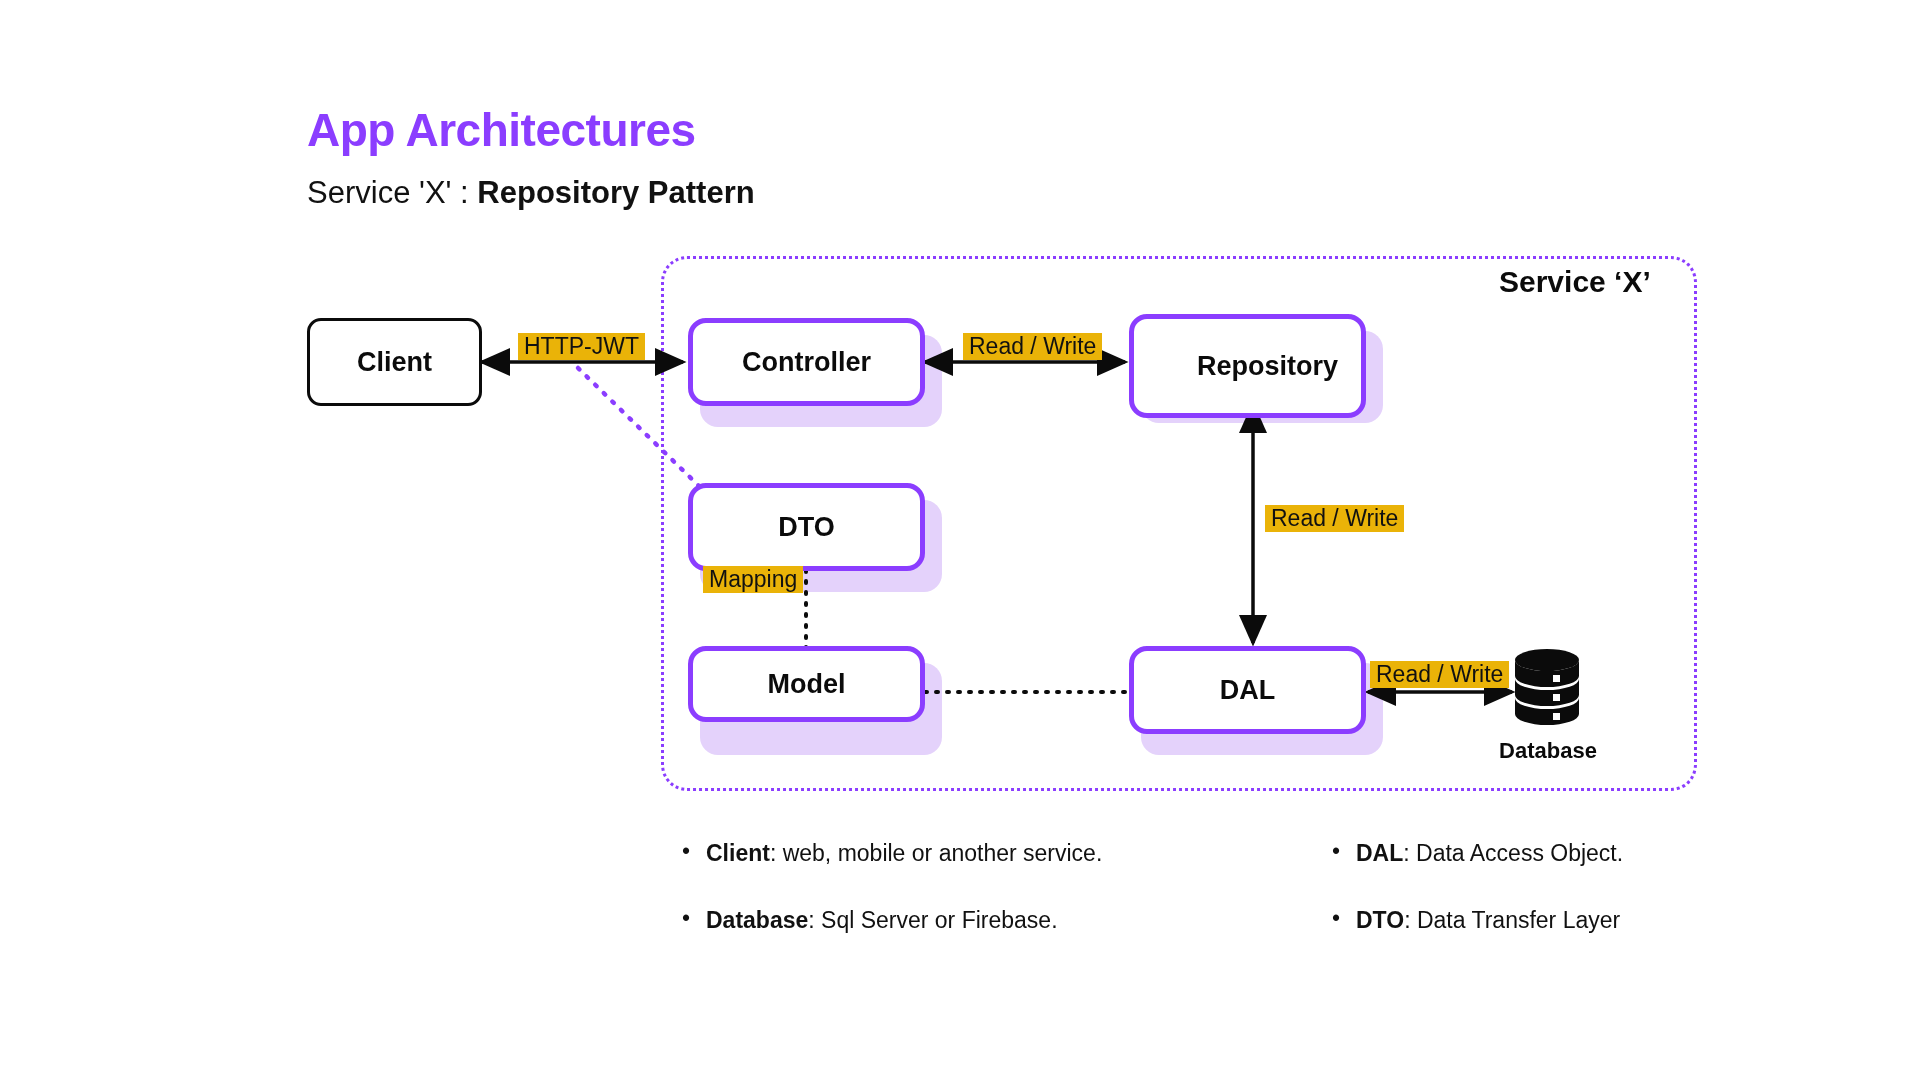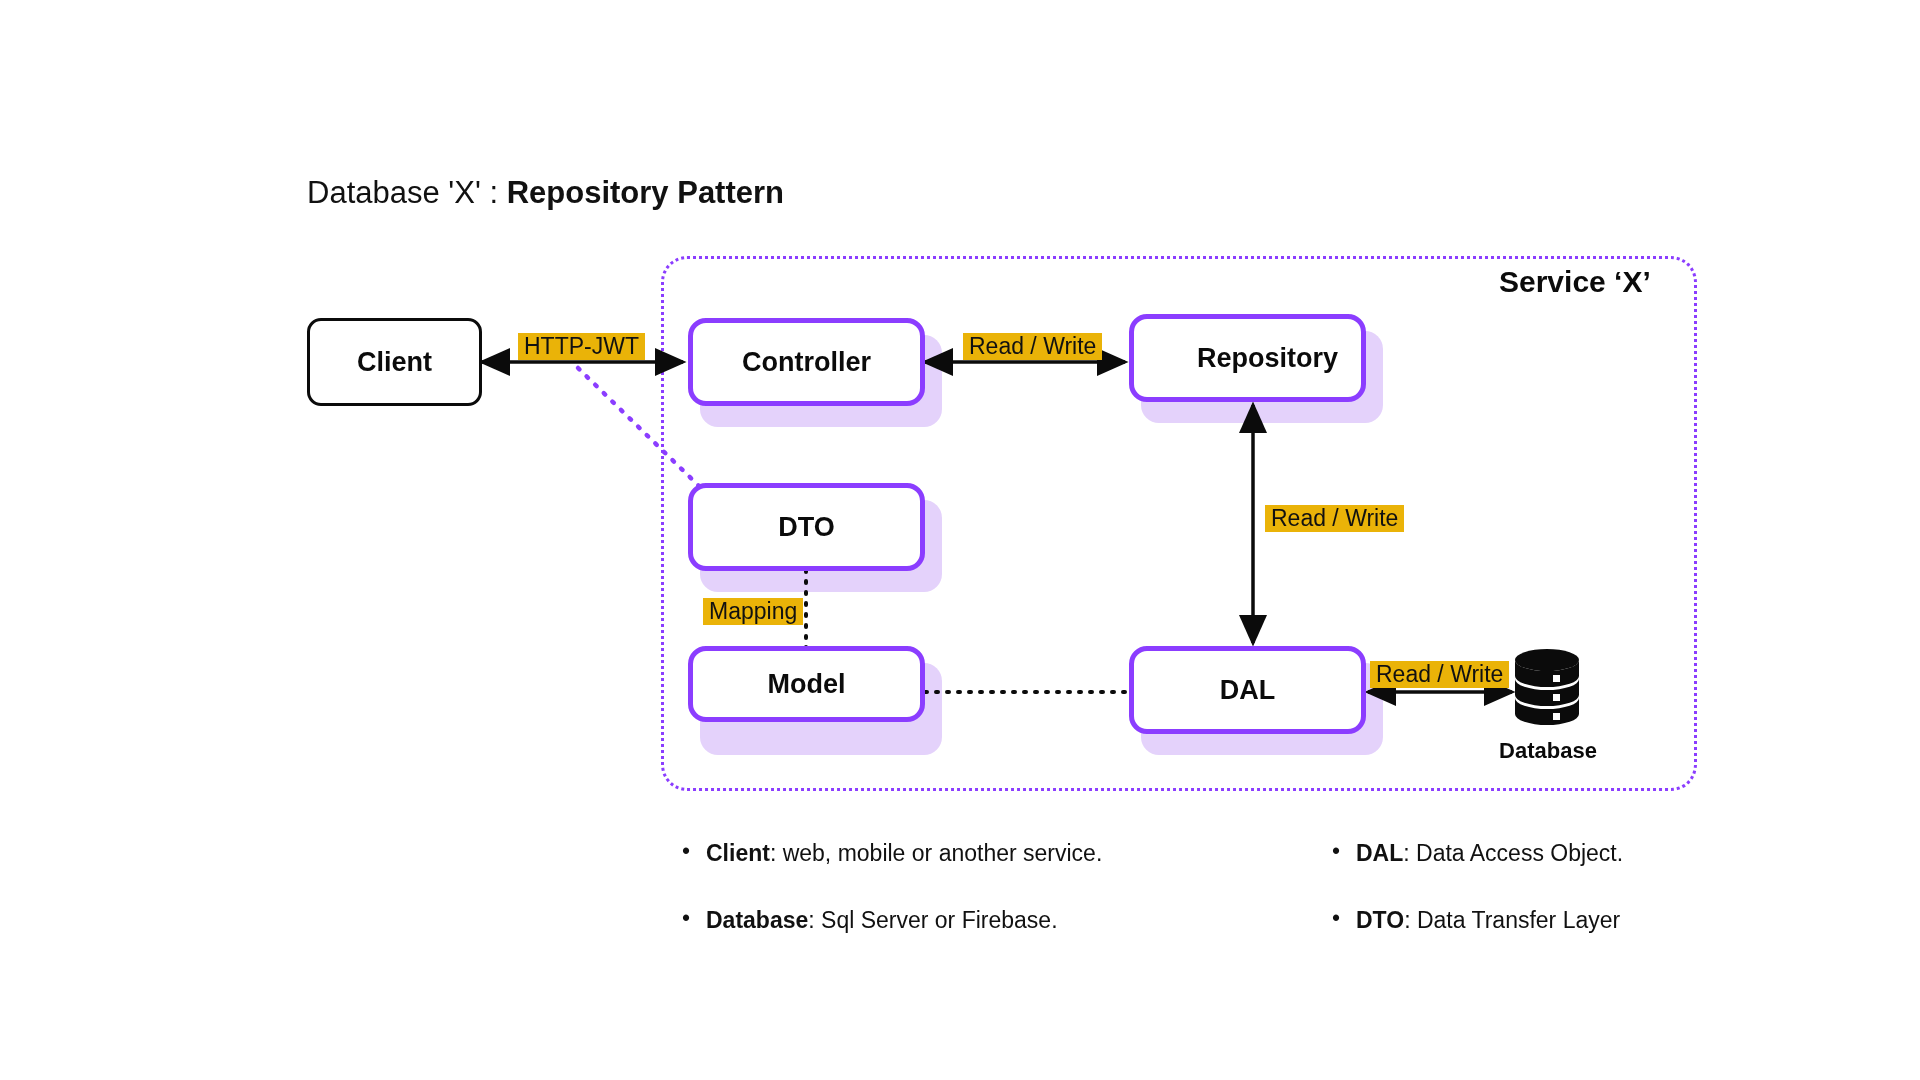--- a/index.html
+++ b/index.html
@@ -158,22 +158,23 @@
     height: 1080px;
     z-index: 2;
     pointer-events: none;
   }
 </style>
 </head>
 <body>
 
 <div id="canvas">
 
-
-  <div class="page-subtitle"><span>Database 'X' : </span><b>Repository Pattern</b></div>
+  <div class="page-title">App Architectures</div>
+
+  <div class="page-subtitle"><span>Service 'X' : </span><b>Repository Pattern</b></div>
 
   <div class="service-box"></div>
   <div class="service-label">Service ‘X’</div>
 
   <div class="node-shadow" style="left:700px; top:335px; width:242px; height:92px;"></div>
   <div class="node-shadow" style="left:1141px; top:331px; width:242px; height:92px;"></div>
   <div class="node-shadow" style="left:700px; top:500px; width:242px; height:92px;"></div>
   <div class="node-shadow" style="left:700px; top:663px; width:242px; height:92px;"></div>
   <div class="node-shadow" style="left:1141px; top:663px; width:242px; height:92px;"></div>
 
@@ -203,41 +204,41 @@
   </svg>
 
   <div class="node plain" style="left:307px; top:318px; width:175px; height:88px;">
     <span>Client</span>
   </div>
 
   <div class="node purple" style="left:688px; top:318px; width:237px; height:88px;">
     <span>Controller</span>
   </div>
 
-  <div class="node purple" style="left:1129px; top:314px; width:237px; height:88px;padding-left:40px;">
+  <div class="node purple" style="left:1129px; top:314px; width:237px; height:104px;padding-left:40px;">
     <span>Repository</span>
   </div>
 
   <div class="node purple" style="left:688px; top:483px; width:237px; height:88px;">
     <span>DTO</span>
   </div>
 
   <div class="node purple" style="left:688px; top:646px; width:237px; height:76px;">
     <span>Model</span>
   </div>
 
   <div class="node purple" style="left:1129px; top:646px; width:237px; height:88px;">
     <span>DAL</span>
   </div>
 
   <div class="edge-label" style="left:518px; top:333px;">HTTP-JWT</div>
   <div class="edge-label" style="left:963px; top:333px;">Read / Write</div>
   <div class="edge-label" style="left:1265px; top:505px;">Read / Write</div>
   <div class="edge-label" style="left:1370px; top:661px;">Read / Write</div>
-  <div class="edge-label" style="left:703px; top:598px;">Mapping</div>
+  <div class="edge-label" style="left:703px; top:566px;">Mapping</div>
 
   <svg class="db-icon" viewBox="0 0 68 82">
     <ellipse cx="34" cy="12" rx="32" ry="11" fill="#0b0b0b"></ellipse>
     <path d="M2,12 L2,28 A32,11 0 0 0 66,28 L66,12 A32,11 0 0 1 2,12 Z" fill="#0b0b0b"></path>
     <path d="M2,31 L2,47 A32,11 0 0 0 66,47 L66,31 A32,11 0 0 1 2,31 Z" fill="#0b0b0b"></path>
     <path d="M2,50 L2,66 A32,11 0 0 0 66,66 L66,50 A32,11 0 0 1 2,50 Z" fill="#0b0b0b"></path>
     <rect x="40" y="27" width="7" height="7" fill="#ffffff"></rect>
     <rect x="40" y="46" width="7" height="7" fill="#ffffff"></rect>
     <rect x="40" y="65" width="7" height="7" fill="#ffffff"></rect>
   </svg>

